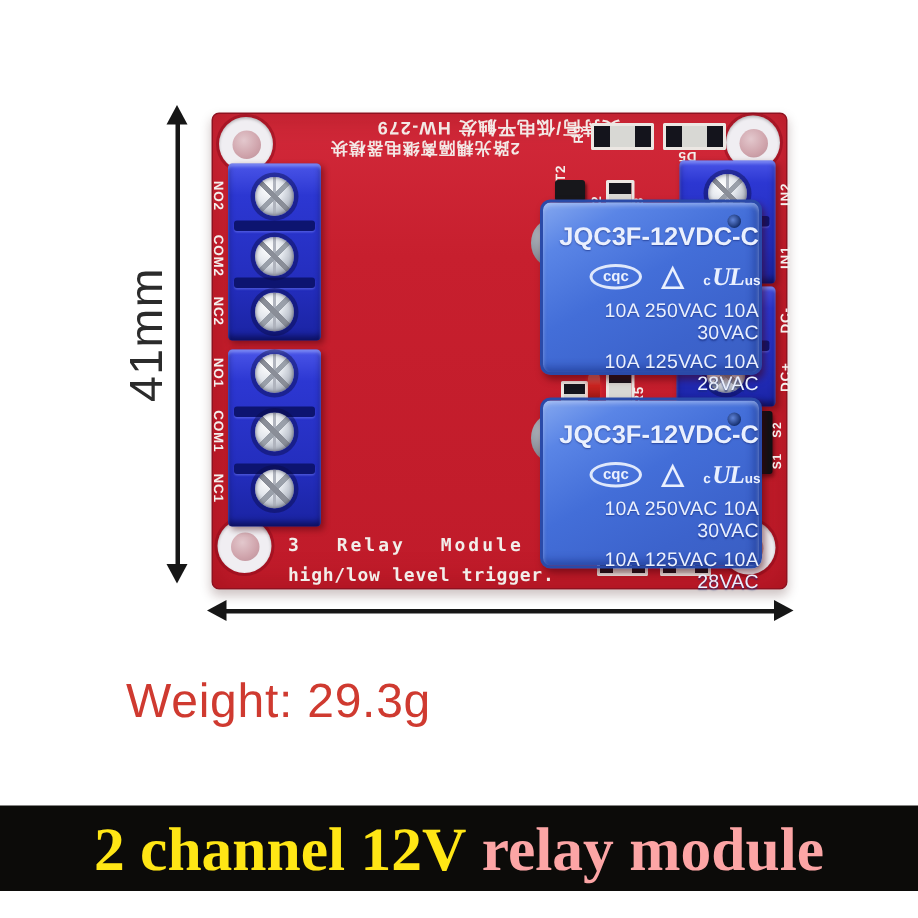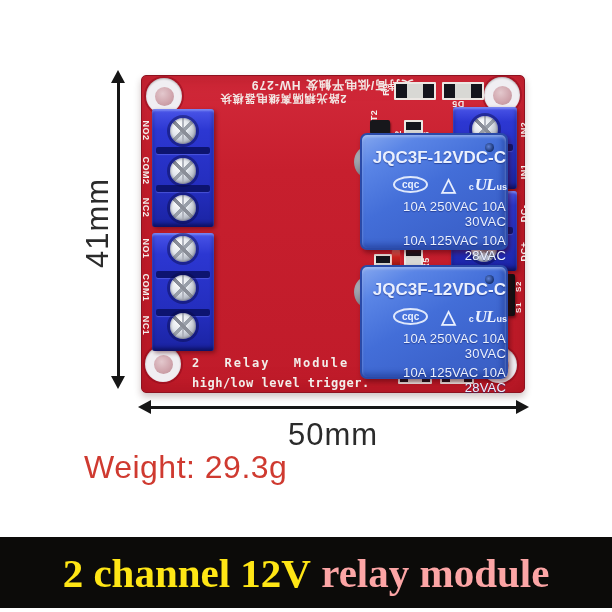--- a/index.html
+++ b/index.html
@@ -82,21 +82,21 @@
   .jcap i{position:absolute;left:5px;top:5px;right:5px;height:4px;background:linear-gradient(90deg,#c9ccd4,#7e828c);display:block;}
   .jline{position:absolute;width:2px;height:9px;background:#f3efec;}
 
   
   .dimline{position:absolute;background:#161616;}
   .ah{position:absolute;width:0;height:0;border-style:solid;}
   .dimtext{position:absolute;color:#2b2b2b;font-size:31px;letter-spacing:1px;text-align:center;}
   .weight{position:absolute;left:84px;top:449px;color:#cf3a30;font-size:32px;letter-spacing:.5px;}
 
   
-  .banner{position:absolute;left:0;top:537px;width:612px;height:71px;background:#0c0b09;
+  .banner{position:absolute;left:0;top:537px;width:612px;height:57px;background:#0c0b09;
       display:flex;align-items:center;justify-content:center;
       font-family:"Liberation Serif",serif;font-weight:bold;font-size:41px;white-space:pre;}
   .banner .hl{color:#ffe615;}
   .banner .rest{color:#fca5a5;}
 </style>
 </head>
 <body>
 
 <div class="stage">
 
@@ -233,31 +233,30 @@
       </div>
     <div class="sl rm90" style="left:368px;top:205px;width:16px;font-size:8px;">S2</div>
     <div class="sl rm90" style="left:368px;top:226px;width:16px;font-size:8px;">S1</div>
     <div class="jline" style="left:320px;top:241px;"></div>
     <div class="jline" style="left:340px;top:241px;"></div>
     <div class="jline" style="left:360px;top:241px;"></div>
     <div class="sl rm90" style="left:307px;top:252px;width:28px;">Low</div>
     <div class="sl rm90" style="left:327px;top:252px;width:28px;">Com</div>
     <div class="sl rm90" style="left:347px;top:255px;width:28px;">High</div>
 
-    <div class="abs" style="left:50px;top:280px;color:#f2eeea;font-family:'DejaVu Sans Mono',monospace;font-weight:bold;font-size:12px;letter-spacing:2px;word-spacing:14px;">2 Relay Module</div>
+    <div class="abs" style="left:50px;top:280px;color:#f2eeea;font-family:'DejaVu Sans Mono',monospace;font-weight:bold;font-size:12px;letter-spacing:2px;word-spacing:14px;">3 Relay Module</div>
     <div class="abs" style="left:50px;top:300px;color:#f2eeea;font-family:'DejaVu Sans Mono',monospace;font-weight:bold;font-size:12px;letter-spacing:.5px;">high/low level trigger.</div>
   </div>
 
   <div class="dimline" style="left:117px;top:80px;width:3px;height:298px;"></div>
   <div class="ah" style="left:111px;top:70px;border-width:0 7px 13px 7px;border-color:transparent transparent #161616 transparent;"></div>
   <div class="ah" style="left:111px;top:376px;border-width:13px 7px 0 7px;border-color:#161616 transparent transparent transparent;"></div>
   <div class="dimtext rm90" style="left:40px;top:203px;width:120px;height:40px;">41mm</div>
 
   <div class="dimline" style="left:148px;top:406px;width:370px;height:3px;"></div>
   <div class="ah" style="left:138px;top:400px;border-width:7px 13px 7px 0;border-color:transparent #161616 transparent transparent;"></div>
   <div class="ah" style="left:516px;top:400px;border-width:7px 0 7px 13px;border-color:transparent transparent transparent #161616;"></div>
-  <div class="dimtext" style="left:233px;top:417px;width:200px;">50mm</div>
 
   <div class="weight">Weight: 29.3g</div>
 
   <div class="banner"><span class="hl">2 channel 12V</span><span class="rest"> relay module</span></div>
 
 </div>
 
 </body></html>

